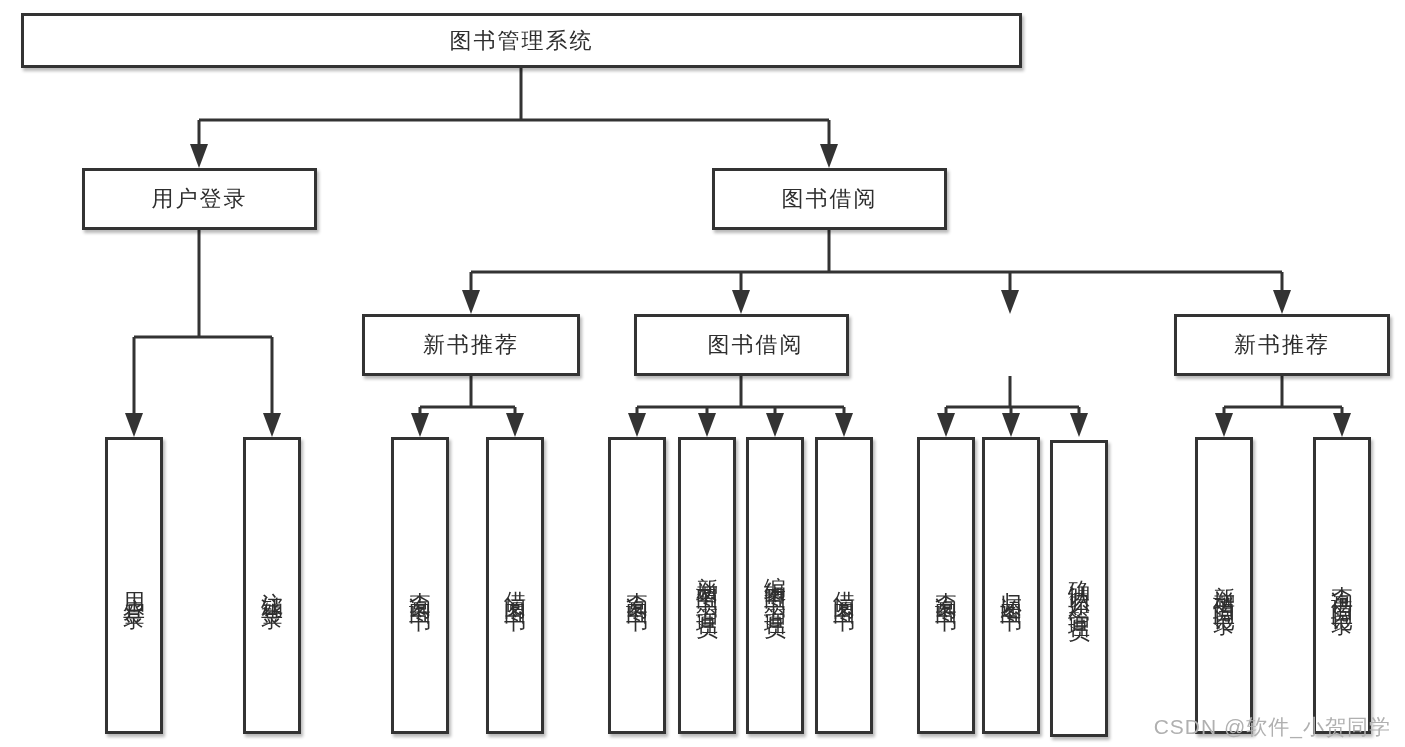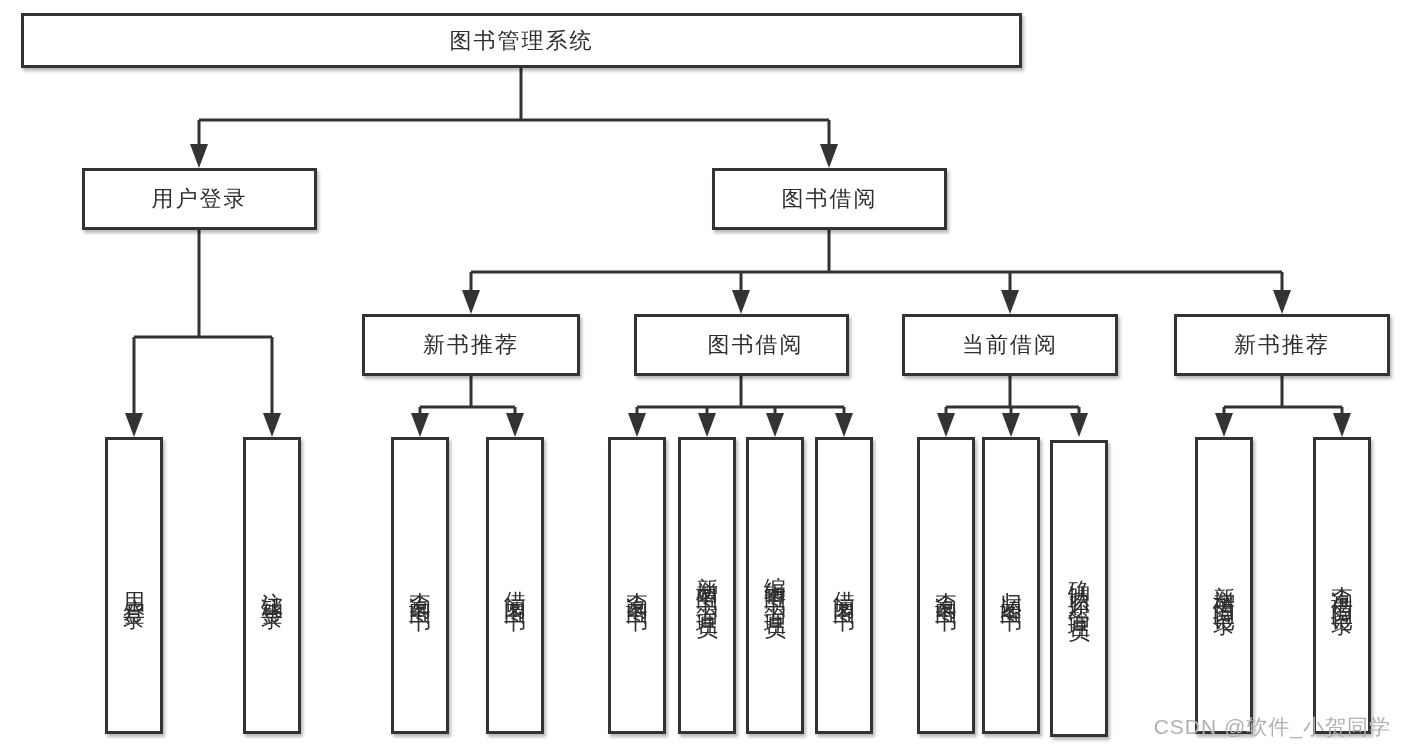--- a/index.html
+++ b/index.html
@@ -64,21 +64,20 @@
     </g>
   </svg>
 
   <div class="box" style="left:21px;top:13px;width:1001px;height:55px;">图书管理系统</div>
 
   <div class="box" style="left:82px;top:168px;width:235px;height:62px;">用户登录</div>
   <div class="box" style="left:712px;top:168px;width:235px;height:62px;">图书借阅</div>
 
   <div class="box" style="left:362px;top:314px;width:218px;height:62px;text-align:center;">新书推荐</div>
   <div class="box" style="left:634px;top:314px;width:215px;height:62px;padding-left:28px;">图书借阅</div>
-  <div class="box" style="left:902px;top:314px;width:216px;height:62px;">当前借阅</div>
   <div class="box" style="left:1174px;top:314px;width:216px;height:62px;">新书推荐</div>
 
   <div class="box vbox" style="left:105px;top:437px;width:58px;height:297px;">用户登录</div>
   <div class="box vbox" style="left:243px;top:437px;width:58px;height:297px;">注销登录</div>
 
   <div class="box vbox" style="left:391px;top:437px;width:58px;height:297px;">查询图书</div>
   <div class="box vbox" style="left:486px;top:437px;width:58px;height:297px;">借阅图书</div>
 
   <div class="box vbox" style="left:608px;top:437px;width:58px;height:297px;">查询图书</div>
   <div class="box vbox" style="left:678px;top:437px;width:58px;height:297px;">新增图书（管理员）</div>

